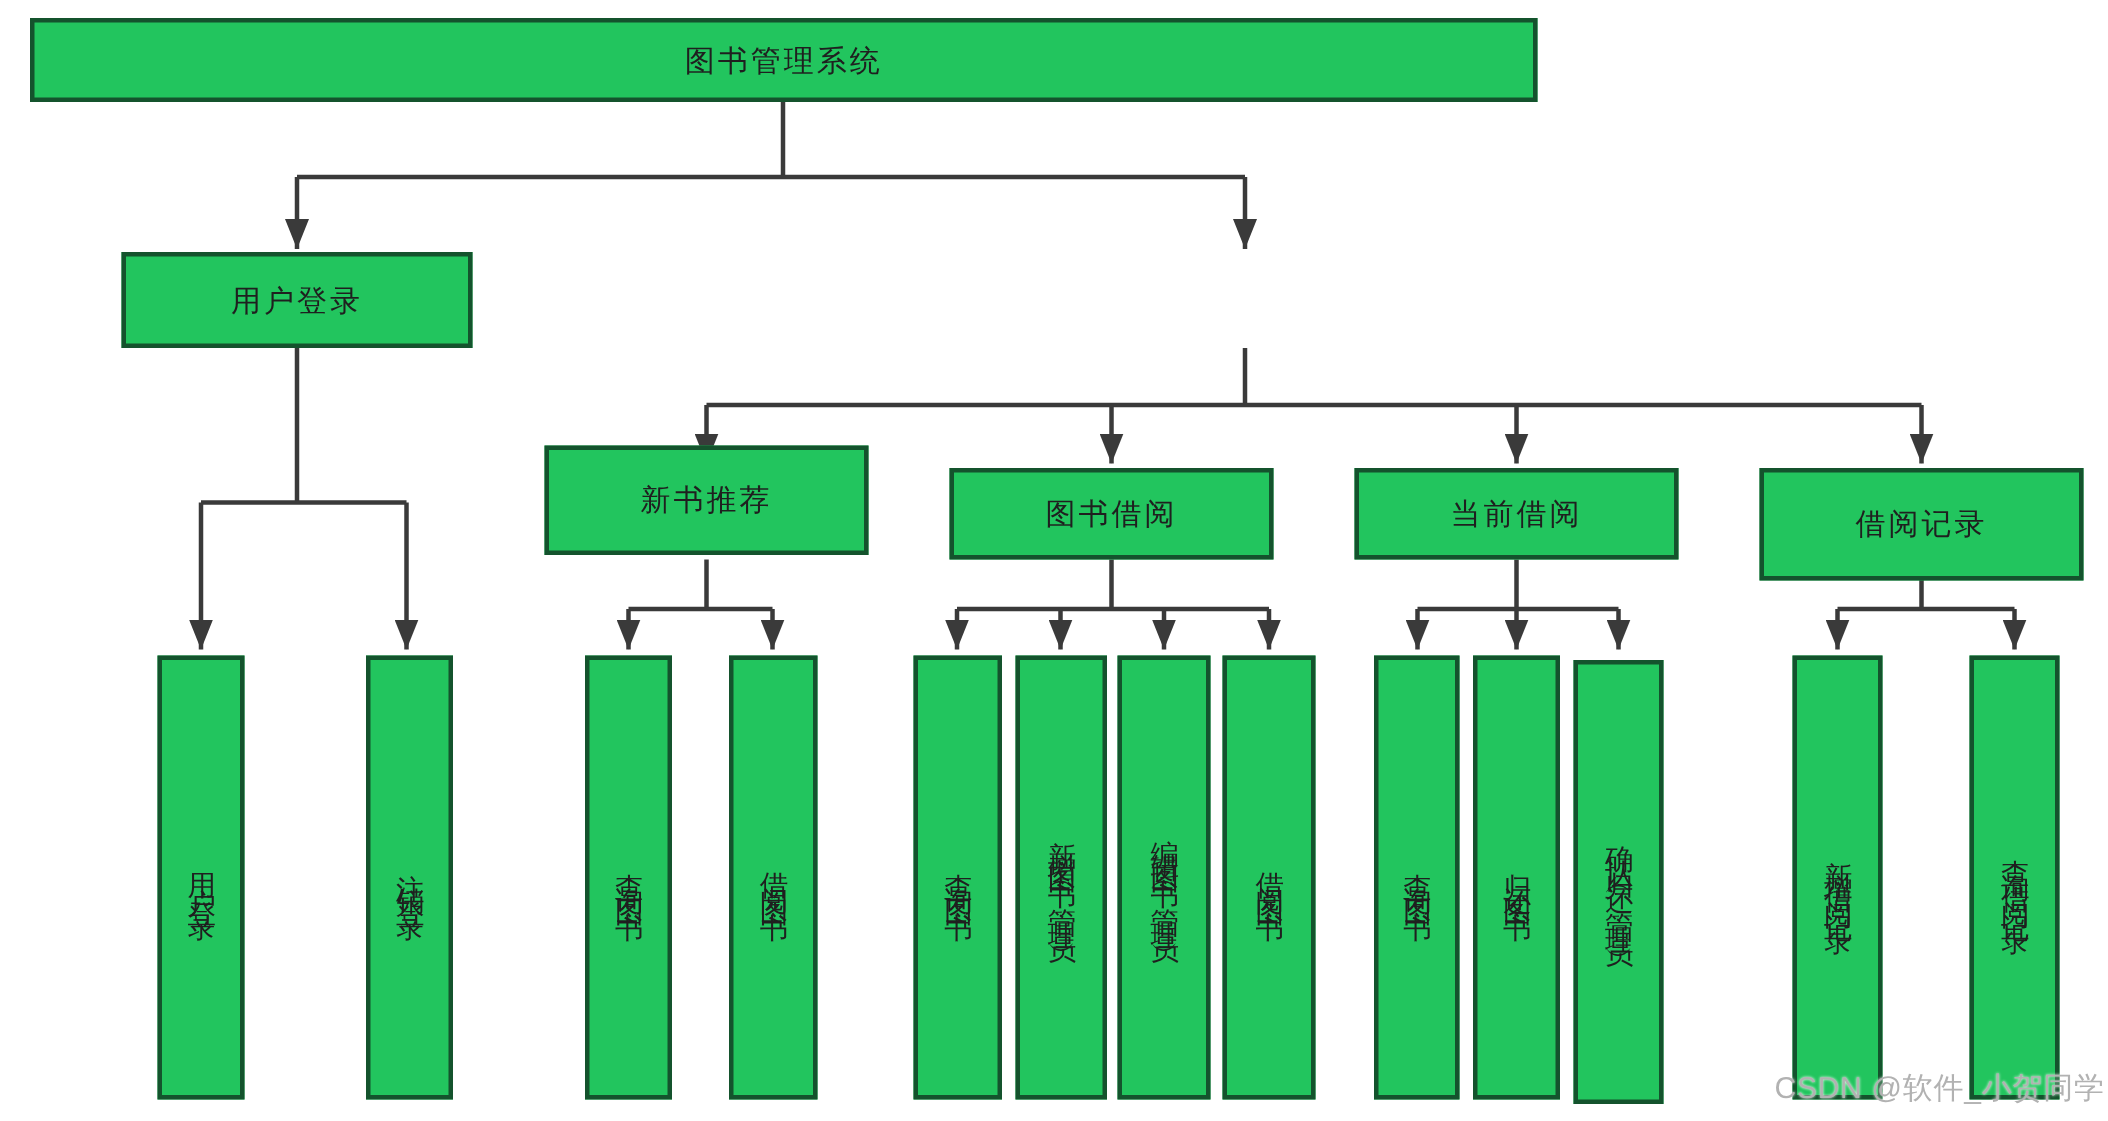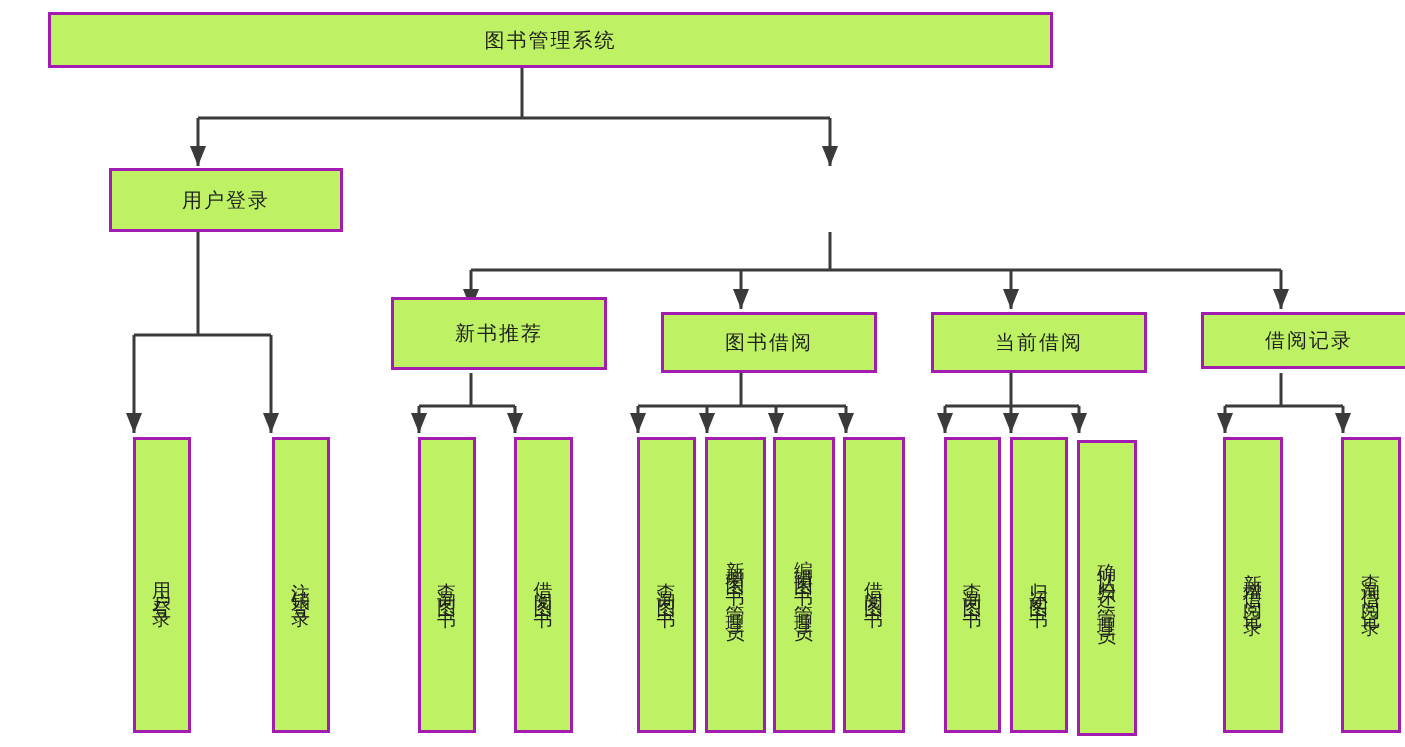--- a/index.html
+++ b/index.html
@@ -9,28 +9,27 @@
     height: 747px;
     background: #ffffff;
     overflow: hidden;
     font-family: "Liberation Sans", "DejaVu Sans", sans-serif;
   }
   .wires { position: absolute; left: 0; top: 0; z-index: 1; }
   .wire  { fill: none; stroke: #3a3a3a; stroke-width: 3; }
   .box {
     position: absolute;
     box-sizing: border-box;
-    background: #bef264;
-    border: 3px solid #a21caf;
+    background: #22c55e;
+    border: 3px solid #14532d;
     display: flex;
     align-items: center;
     justify-content: center;
     color: #1f1f1f;
     z-index: 2;
-    margin-left: 28px;
   }
   .box.h span {
     font-size: 20px;
     letter-spacing: 2px;
     white-space: nowrap;
   }
   .box.v span {
     writing-mode: vertical-rl;
     text-orientation: mixed;
     font-size: 19px;
@@ -113,21 +112,21 @@
 
   <div class="box h" style="left:363px;top:297px;width:216px;height:73px">
     <span>新书推荐</span>
   </div>
   <div class="box h" style="left:903px;top:312px;width:216px;height:61px">
     <span>当前借阅</span>
   </div>
   <div class="box h" style="left:633px;top:312px;width:216px;height:61px">
     <span>图书借阅</span>
   </div>
-  <div class="box h" style="left:1173px;top:312px;width:216px;height:57px">
+  <div class="box h" style="left:1173px;top:312px;width:216px;height:75px">
     <span>借阅记录</span>
   </div>
 
   <div class="box v" style="left:105px;top:437px;width:58px;height:296px">
     <span>用户登录</span>
   </div>
   <div class="box v" style="left:244px;top:437px;width:58px;height:296px">
     <span>注销登录</span>
   </div>
 
@@ -161,14 +160,15 @@
     <span>确认归还（管理员）</span>
   </div>
 
   <div class="box v" style="left:1195px;top:437px;width:60px;height:296px">
     <span>新增借阅记录</span>
   </div>
   <div class="box v" style="left:1313px;top:437px;width:60px;height:296px">
     <span>查询借阅记录</span>
   </div>
 
+  <div class="watermark">CSDN @软件_小贺同学</div>
 
 </div>
 
 </body></html>

